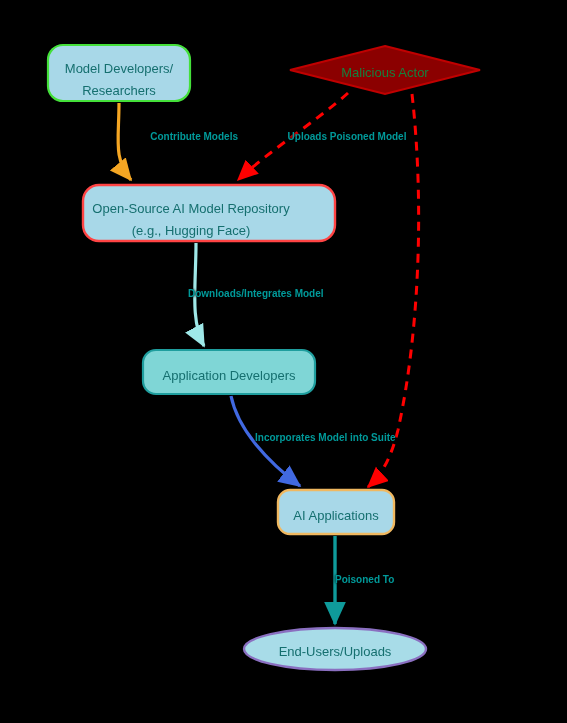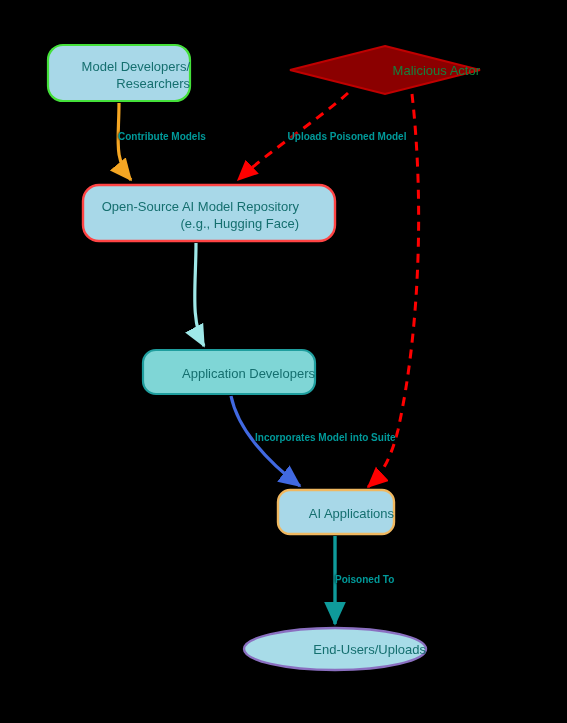--- a/index.html
+++ b/index.html
@@ -26,22 +26,22 @@
     left: 0; top: 0;
     width: 567px;
     height: 723px;
     display: block;
   }
   
   .node-label {
     position: absolute;
     color: #156f6f;
     font-size: 13px;
-    line-height: 17px;
-    text-align: right;
+    line-height: 22px;
+    text-align: center;
     pointer-events: none;
     white-space: pre;
     font-family: "Liberation Sans", sans-serif;
   }
   .node-label.light {
     color: #15803d;
   }
   .edge-label {
     position: absolute;
     color: #009a9a;
@@ -139,23 +139,24 @@
 
   <div class="node-label" style="left:83px; top:198px; width:216px;">Open-Source AI Model Repository
 (e.g., Hugging Face)</div>
 
   <div class="node-label" style="left:143px; top:365px; width:172px;">Application Developers</div>
 
   <div class="node-label" style="left:278px; top:505px; width:116px;">AI Applications</div>
 
   <div class="node-label" style="left:244px; top:641px; width:182px;">End-Users/Uploads</div>
 
-  <div class="edge-label" style="left:118px; top:131px; width:120px; text-align:left;">Contribute Models</div>
+  <div class="edge-label" style="left:118px; top:131px; width:120px; text-align:right;">Contribute Models</div>
 
   <div class="edge-label" style="left:277px; top:131px; width:140px; text-align:center;">Uploads Poisoned Model</div>
 
+  <div class="edge-label" style="left:188px; top:288px; width:170px; text-align:left;">Downloads/Integrates Model</div>
 
   <div class="edge-label" style="left:255px; top:432px; width:160px; text-align:left;">Incorporates Model into Suite</div>
 
 
   <div class="edge-label" style="left:335px; top:574px; width:90px; text-align:left;">Poisoned To</div>
 
 </div>
 
 </body></html>

